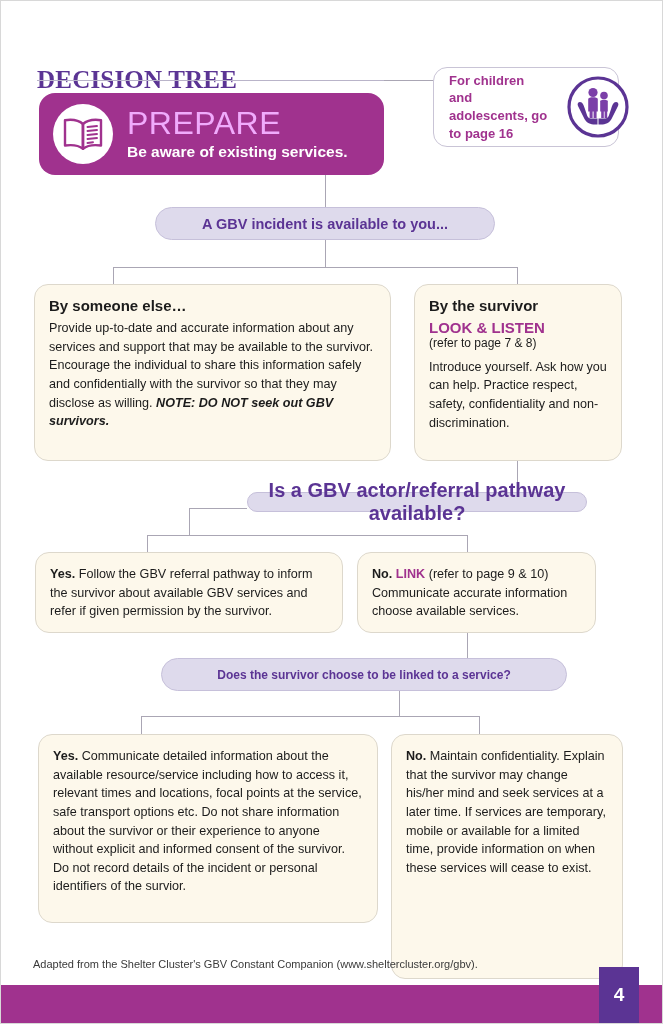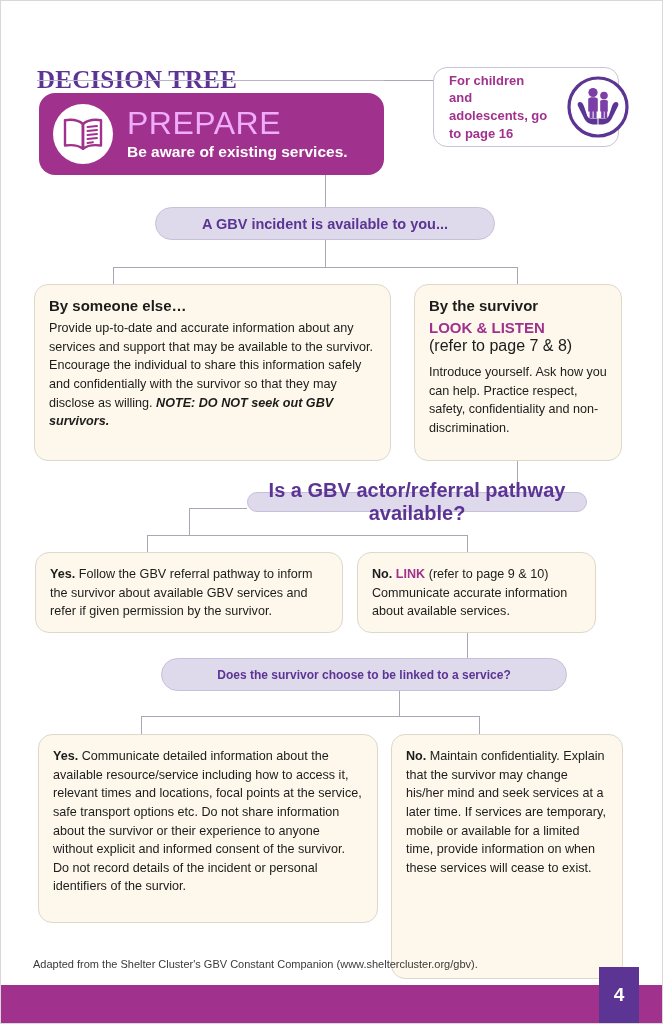--- a/index.html
+++ b/index.html
@@ -114,21 +114,21 @@
   .magenta { color: #A0328E; font-weight: bold; }
 
   #b-left   { left: 33px;  top: 283px; width: 357px; height: 177px; }
   #b-right  { left: 413px; top: 283px; width: 208px; height: 177px; }
   #b-yes1   { left: 34px;  top: 551px; width: 308px; height: 81px;  }
   #b-no1    { left: 356px; top: 551px; width: 239px; height: 81px;  }
   #b-yes2   { left: 37px;  top: 733px; width: 340px; height: 189px; }
   #b-no2    { left: 390px; top: 733px; width: 232px; height: 245px; }
 
   #b-right .look { font-size: 15px; line-height: 1.15; margin-bottom: 0; }
-  #b-right .refer { font-size: 16px; line-height: 1.3; margin-bottom: 6px; }
+  #b-right .refer { font-size: 12px; line-height: 1.3; margin-bottom: 6px; }
 
   
   #credit {
     position: absolute; left: 32px; top: 957px;
     font-size: 11px; color: #3a3a3a;
     white-space: nowrap;
   }
   #footbar {
     position: absolute; left: 0; bottom: 0;
     width: 663px; height: 38px; background: #A0328E;
@@ -220,21 +220,21 @@
   <div class="ln lnv" style="left:188px; top:507px; height:28px;"></div>
   <div class="ln lnh" style="left:146px; top:534px; width:320px;"></div>
   <div class="ln lnv" style="left:146px; top:534px; height:17px;"></div>
   <div class="ln lnv" style="left:466px; top:534px; height:17px;"></div>
 
   <div id="b-yes1" class="cbox">
     <div class="bd"><b>Yes.</b> <span>Follow the GBV referral pathway to inform the survivor about available GBV services and refer if given permission by the survivor.</span></div>
   </div>
 
   <div id="b-no1" class="cbox">
-    <div class="bd"><b>No.</b> <b class="magenta">LINK</b> <span>(refer to page 9 &amp; 10)</span> <span>Communicate accurate information about available services.</span></div>
+    <div class="bd"><b>No.</b> <b class="magenta">LINK</b> <span>(refer to page 9 &amp; 10)</span> <span>Communicate accurate information choose available services.</span></div>
   </div>
 
   <div class="ln lnv" style="left:466px; top:632px; height:25px;"></div>
 
   <div id="q3" class="qbar">Does the survivor choose to be linked to a service?</div>
 
   <div class="ln lnv" style="left:398px; top:690px; height:26px;"></div>
   <div class="ln lnh" style="left:140px; top:715px; width:338px;"></div>
   <div class="ln lnv" style="left:140px; top:715px; height:18px;"></div>
   <div class="ln lnv" style="left:478px; top:715px; height:18px;"></div>

